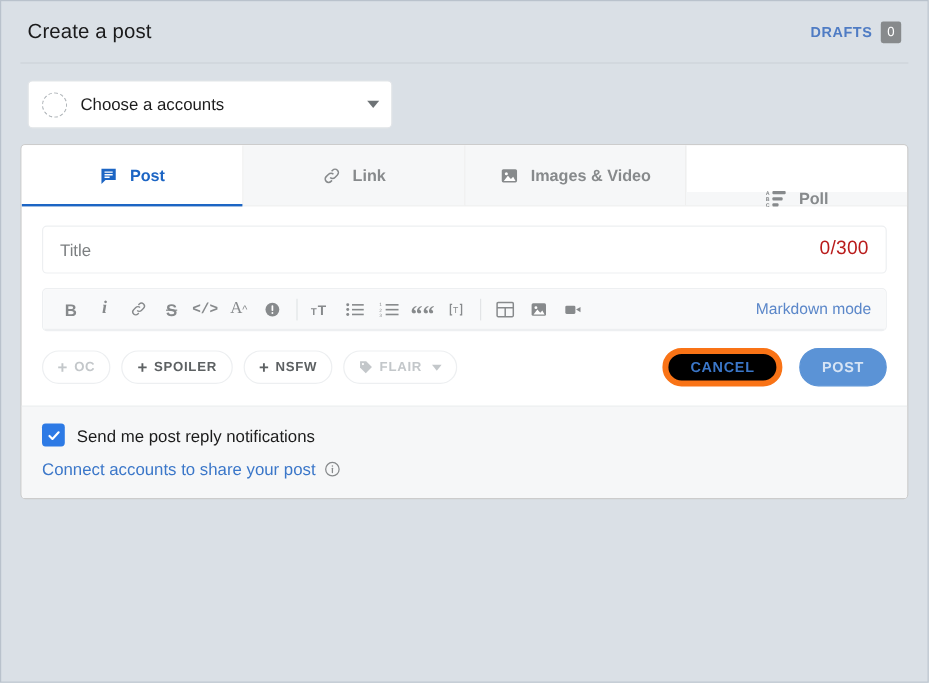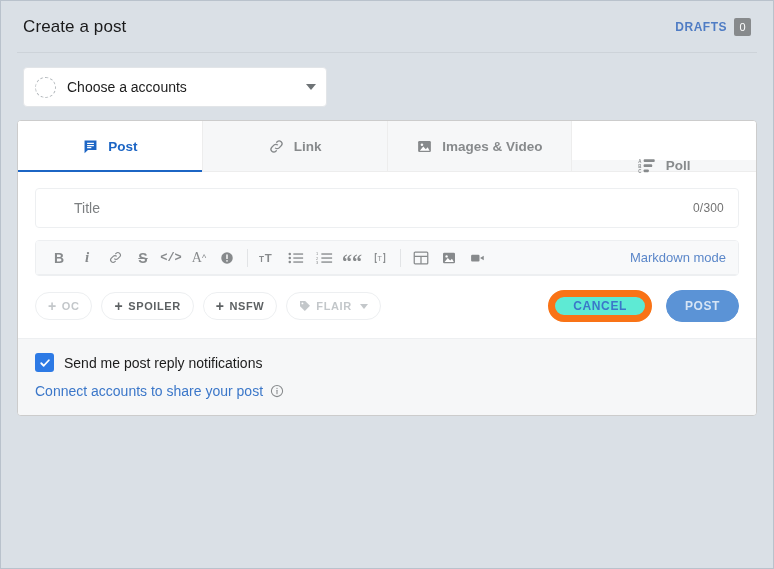--- a/index.html
+++ b/index.html
@@ -158,26 +158,25 @@
     background: #fff;
   }
   .title-input {
     flex: 1;
     border: none;
     outline: none;
     font-family: "Liberation Sans", sans-serif;
     font-size: 14px;
     color: #be185d;
     background: transparent;
-    margin-left: 24px;
   }
   .title-input::placeholder { color: #7c7f81; }
   .char-counter {
-    font-size: 12px;
-    color: #737373;
+    font-size: 16px;
+    color: #b91c1c;
     letter-spacing: .2px;
   }
 
   
   .editor-wrap {
     margin: 12px 17px 0 17px;
     border: 1px solid #edeff1;
     border-radius: 4px;
     overflow: hidden;
   }
@@ -275,22 +274,22 @@
     font-size: 12px;
     font-weight: bold;
     letter-spacing: .6px;
     display: flex;
     align-items: center;
     justify-content: center;
     cursor: pointer;
     padding: 0 18px;
   }
   .btn-cancel {
-    background: #5eead4;
-    border: 7px solid #f97316;
+    background: #000000;
+    border: 5px solid #f97316;
     color: #3b77c9;
     min-width: 84px;
   }
   .btn-post {
     background: #5b93d6;
     border: 1px solid #5b93d6;
     color: rgba(255,255,255,.75);
     min-width: 68px;
     margin-left: 14px;
   }

